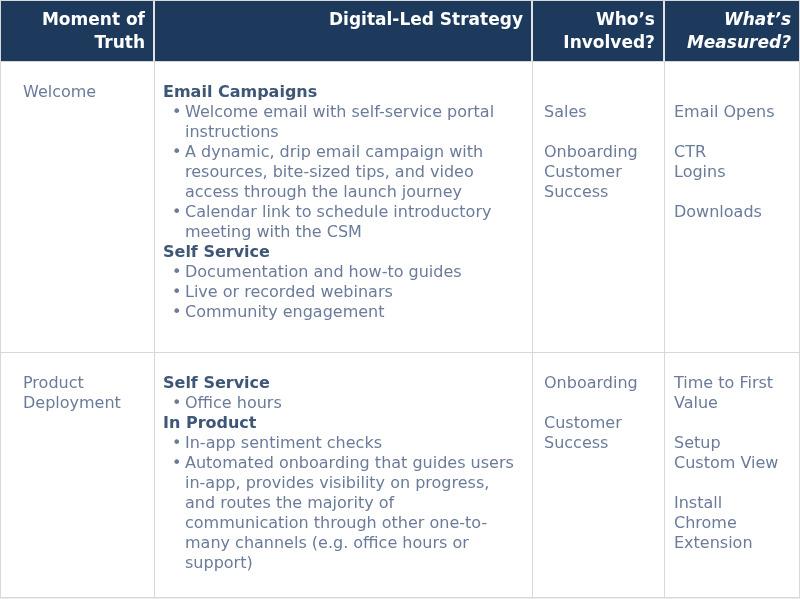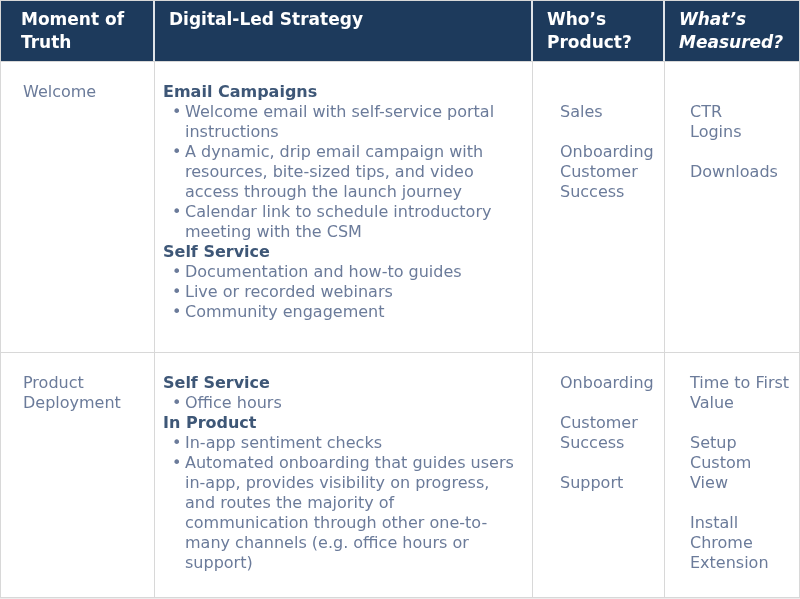--- a/index.html
+++ b/index.html
@@ -9,20 +9,21 @@
     font-family:"DejaVu Sans","Liberation Sans",sans-serif;
   }
   .table{
     width:800px;box-sizing:border-box;
     border:1px solid var(--border,#d8d8d8);
     background:#ffffff;
   }
   .header-row{
     display:grid;grid-template-columns:154px 378px 132px 1fr;
     background:var(--header-bg,#1d3a5c);
+    text-align:right;
   }
   .hcell{
     box-sizing:border-box;min-height:57px;
     color:var(--header-text,#ffffff);
     font-weight:bold;font-size:17px;line-height:23px;
     padding:7px 8px 7px 14px;
     border-right:2px solid var(--header-divider,#dfe3e8);
   }
   .hcell:last-child{border-right:none;font-style:italic;}
   .hcell.c1{padding-left:20px;}
@@ -42,32 +43,32 @@
   .cell:last-child{border-right:none;}
   .cell-moment{padding-left:22px;padding-right:8px;}
   .cell-strategy{padding-left:8px;padding-right:12px;}
   .cell-involved{padding-left:11px;}
   .cell-measured{padding-left:9px;}
   #rows .row:nth-child(1) .cell-involved,
   #rows .row:nth-child(1) .cell-measured{padding-top:40px;}
   .sheading{font-weight:bold;color:var(--heading-text,#3e5777);}
   .bullet{position:relative;padding-left:22px;}
   .bullet::before{content:"\2022";position:absolute;left:9px;top:0;}
-  .para{white-space:pre-line;margin:0 0 20px 16px;}
+  .para{white-space:pre-line;margin:0 0 20px 0;}
   .para:last-child{margin-bottom:0;}
 </style>
 </head>
 <body style="background: rgb(237, 237, 237);">
 
 <div class="page">
   <div class="table">
     <div class="header-row">
       <div class="hcell c1">Moment of Truth</div>
       <div class="hcell c2">Digital-Led Strategy</div>
-      <div class="hcell c3">Who’s Product?</div>
+      <div class="hcell c3">Who’s Involved?</div>
       <div class="hcell c4">What’s Measured?</div>
     </div>
     <div id="rows">
         <div class="row">
           <div class="cell cell-moment">Welcome</div>
           <div class="cell cell-strategy">
             <div class="sheading">Email Campaigns</div>
             <div class="bullet">Welcome email with self-service portal instructions</div>
             <div class="bullet">A dynamic, drip email campaign with resources, bite-sized tips, and video access through the launch journey</div>
             <div class="bullet">Calendar link to schedule introductory meeting with the CSM</div>
@@ -75,38 +76,38 @@
             <div class="bullet">Documentation and how-to guides</div>
             <div class="bullet">Live or recorded webinars</div>
             <div class="bullet">Community engagement</div>
           </div>
           <div class="cell cell-involved">
             <p class="para">Sales</p>
             <p class="para">Onboarding
 Customer Success</p>
           </div>
           <div class="cell cell-measured">
+            <p class="para">Email Opens</p>
             <p class="para">CTR
 Logins</p>
             <p class="para">Downloads</p>
           </div>
         </div>
         <div class="row">
           <div class="cell cell-moment">Product Deployment</div>
           <div class="cell cell-strategy">
             <div class="sheading">Self Service</div>
             <div class="bullet">Office hours</div>
             <div class="sheading">In Product</div>
             <div class="bullet">In-app sentiment checks</div>
             <div class="bullet">Automated onboarding that guides users in-app, provides visibility on progress, and routes the majority of communication through other one-to-many channels (e.g. office hours or support)</div>
           </div>
           <div class="cell cell-involved">
             <p class="para">Onboarding</p>
             <p class="para">Customer Success</p>
-            <p class="para">Support</p>
           </div>
           <div class="cell cell-measured">
             <p class="para">Time to First
 Value</p>
             <p class="para">Setup
 Custom View</p>
             <p class="para">Install
 Chrome
 Extension</p>
           </div>

